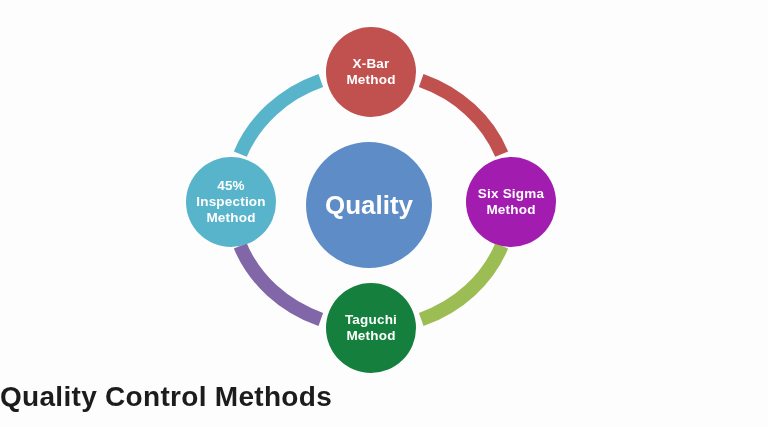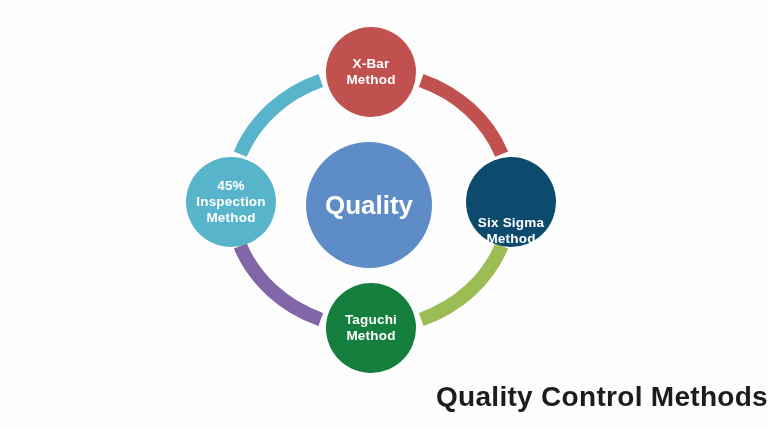--- a/index.html
+++ b/index.html
@@ -53,21 +53,21 @@
   .node-top    { left: 326px; top: 27px;  }
   .node-right  { left: 466px; top: 157px; }
   .node-bottom { left: 326px; top: 283px; }
   .node-left   { left: 186px; top: 157px; }
   .node-center { left: 306px; top: 142px; }
   .diagram-title {
     position: absolute;
     left: 0;
     top: 381px;
     width: 100%;
-    text-align: right;
+    text-align: left;
     font-size: 28px;
     font-weight: 700;
     letter-spacing: 0.3px;
   }
 </style>
 </head>
 <body>
 
 <div class="canvas" style="background-color: rgb(253, 253, 253);">
 
@@ -83,21 +83,21 @@
       <div>Quality</div>
     </div>
   </div>
 
   <div class="node satellite node-top" style="background-color: rgb(192, 81, 78);">
     <div class="label">
       <div>X-Bar Method</div>
     </div>
   </div>
 
-  <div class="node satellite node-right" style="background-color: #0c4a6e; align-items: flex-end;">
+  <div class="node satellite node-right" style="background-color: #a21caf;">
     <div class="label">
       <div>Six Sigma</div>
       <div>Method</div>
     </div>
   </div>
 
   <div class="node satellite node-bottom" style="background-color: #15803d;">
     <div class="label">
       <div>Taguchi</div>
       <div>Method</div>

